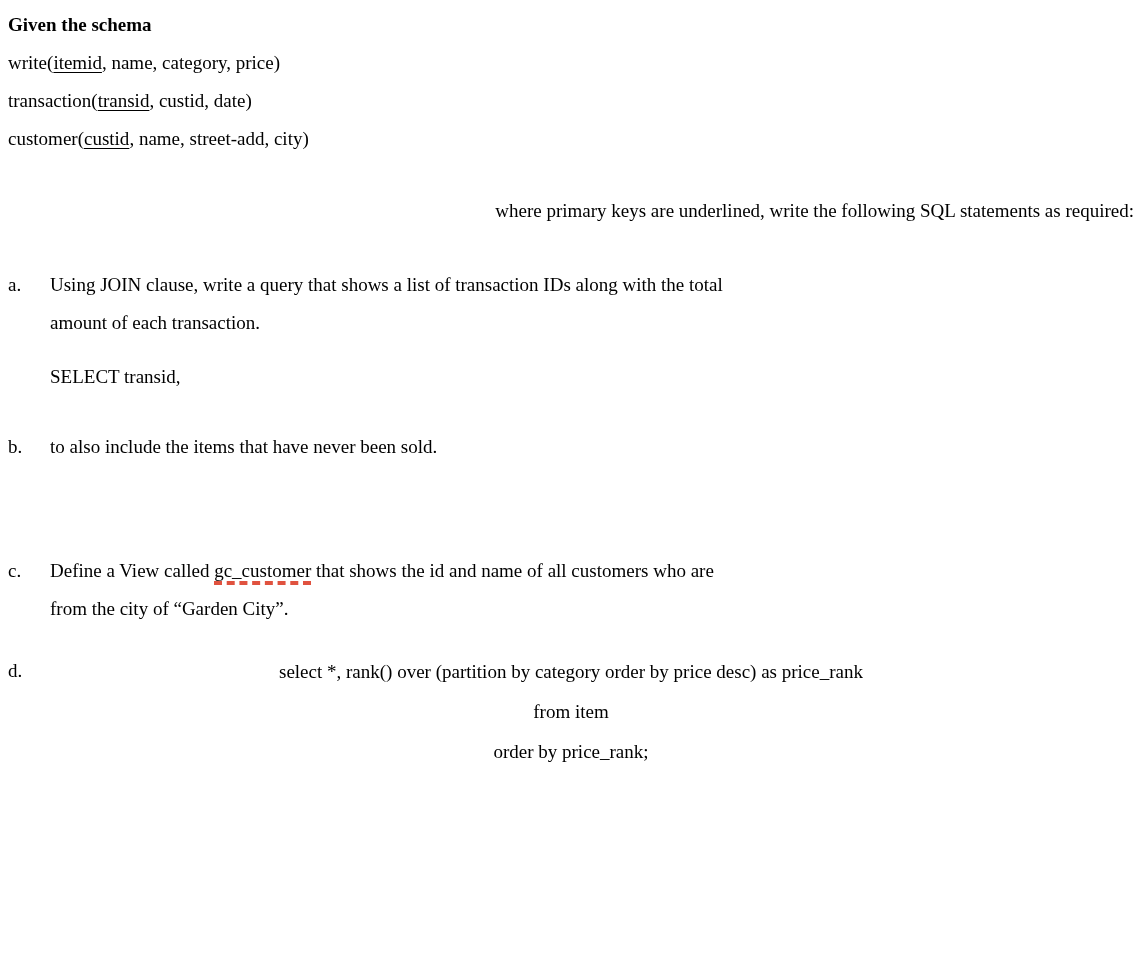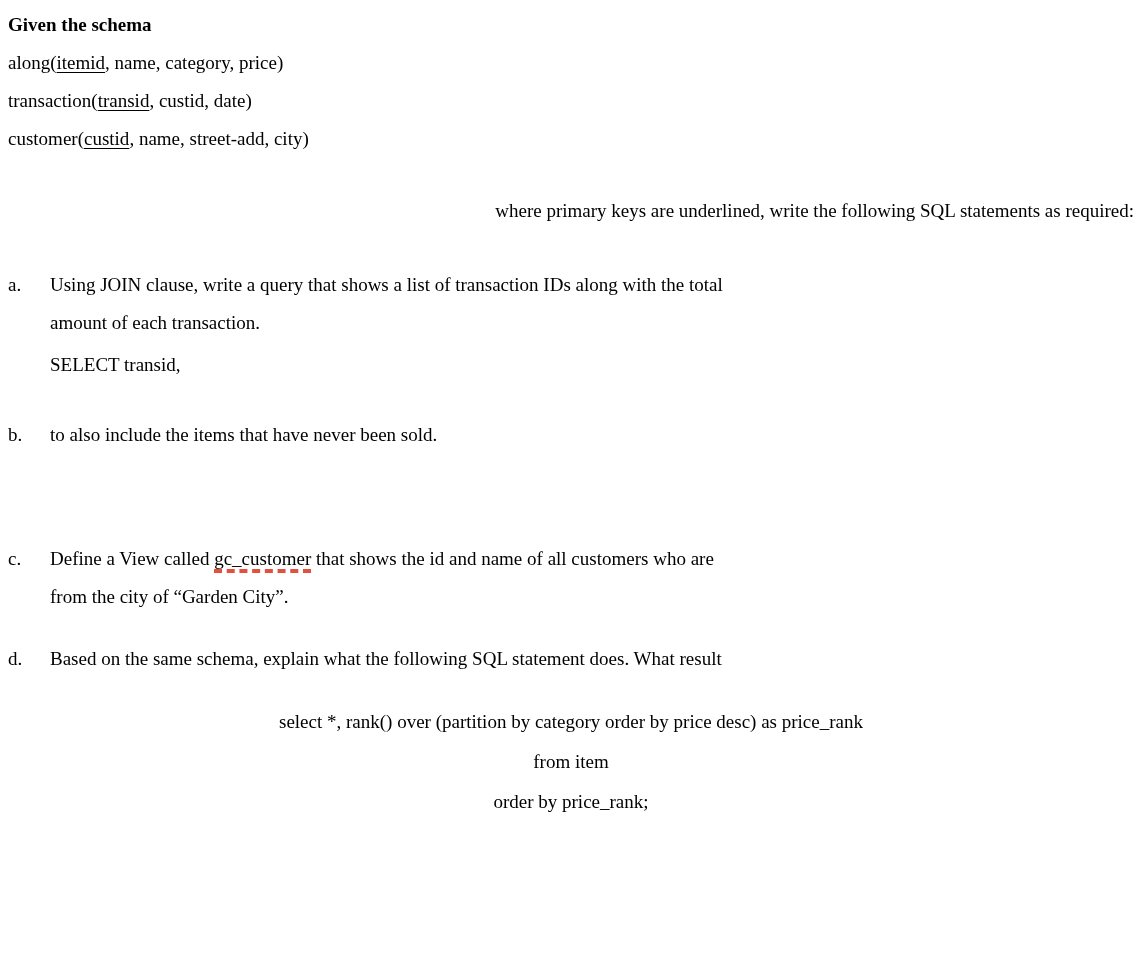--- a/index.html
+++ b/index.html
@@ -42,21 +42,21 @@
   }
   .q-label {
     position: absolute;
     left: 0;
     top: 0;
   }
   .q-line {
     white-space: nowrap;
   }
   .q-a { margin-top: 36px; }
-  .answer-a { margin-top: 4px; margin-left: 42px; white-space: nowrap; }
+  .answer-a { margin-top: 16px; margin-left: 42px; white-space: nowrap; }
   .q-b { margin-top: 32px; }
   .q-c { margin-top: 86px; }
   .q-d { margin-top: 24px; }
   .misspelled {
     border-bottom: 4px dashed #e0523f;
     padding-bottom: 0px;
   }
   .sql-block {
     margin-top: 24px;
     line-height: 40px;
@@ -67,21 +67,21 @@
   }
 </style>
 </head>
 <body>
 
 <div class="page">
 
   <div class="heading">Given the schema</div>
 
   <div class="schema">
-    <div class="schema-line"><span>along(</span><span class="pk">itemid</span><span>, name, category, price)</span></div>
+    <div class="schema-line"><span>write(</span><span class="pk">itemid</span><span>, name, category, price)</span></div>
     <div class="schema-line"><span>transaction(</span><span class="pk">transid</span><span>, custid, date)</span></div>
     <div class="schema-line"><span>customer(</span><span class="pk">custid</span><span>, name, street-add, city)</span></div>
   </div>
 
   <div class="intro">where primary keys are underlined, write the following SQL statements as required:</div>
 
   <div class="q q-a">
     <span class="q-label">a.</span>
     <div class="q-line">Using JOIN clause, write a query that shows a list of transaction IDs along with the total</div>
     <div class="q-line">amount of each transaction.</div>
@@ -95,21 +95,20 @@
   </div>
 
   <div class="q q-c">
     <span class="q-label">c.</span>
     <div class="q-line"><span>Define a View called </span><span class="misspelled">gc_customer</span><span> that shows the id and name of all customers who are</span></div>
     <div class="q-line">from the city of “Garden City”.</div>
   </div>
 
   <div class="q q-d">
     <span class="q-label">d.</span>
-    <div class="q-line">Based on the same schema, explain what the following SQL statement does. What result</div>
   </div>
 
   <div class="sql-block">
     <div class="sql-line">select *, rank() over (partition by category order by price desc) as price_rank</div>
     <div class="sql-line">from item</div>
     <div class="sql-line">order by price_rank;</div>
   </div>
 
 </div>
 

